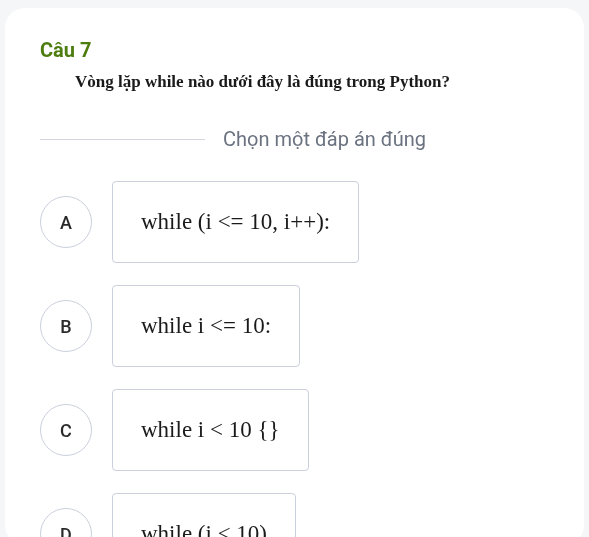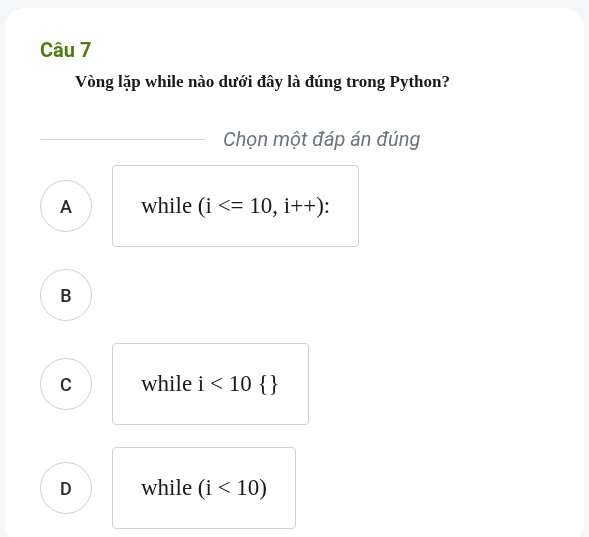--- a/index.html
+++ b/index.html
@@ -31,23 +31,22 @@
       font-family: 'Times New Roman', Times, serif;
       font-weight: 700;
       font-size: 17px;
       color: #1a1a1a;
       margin-left: 35px;
       margin-bottom: 35px;
     }
     .instruction-row {
       display: flex;
       align-items: center;
-      margin-bottom: 14px;
+      margin-bottom: 30px;
       gap: 18px;
-      font-style: italic;
     }
     .instruction-line {
       flex: 0 0 165px;
       height: 1px;
       background: #d5d7de;
     }
     .instruction-text {
       font-size: 20px;
       color: #6b7280;
       font-weight: 400;
@@ -99,20 +98,21 @@
     <div class="instruction-text">Chọn một đáp án đúng</div>
   </div>
 
   <div class="options">
     <div class="option-row">
       <div class="option-letter">A</div>
       <div class="option-content">while (i &lt;= 10, i++):</div>
     </div>
     <div class="option-row">
       <div class="option-letter">B</div>
+      <div class="option-content">while i &lt;= 10:</div>
     </div>
     <div class="option-row">
       <div class="option-letter">C</div>
       <div class="option-content">while i &lt; 10 {}</div>
     </div>
     <div class="option-row">
       <div class="option-letter">D</div>
       <div class="option-content">while (i &lt; 10)</div>
     </div>
   </div>

